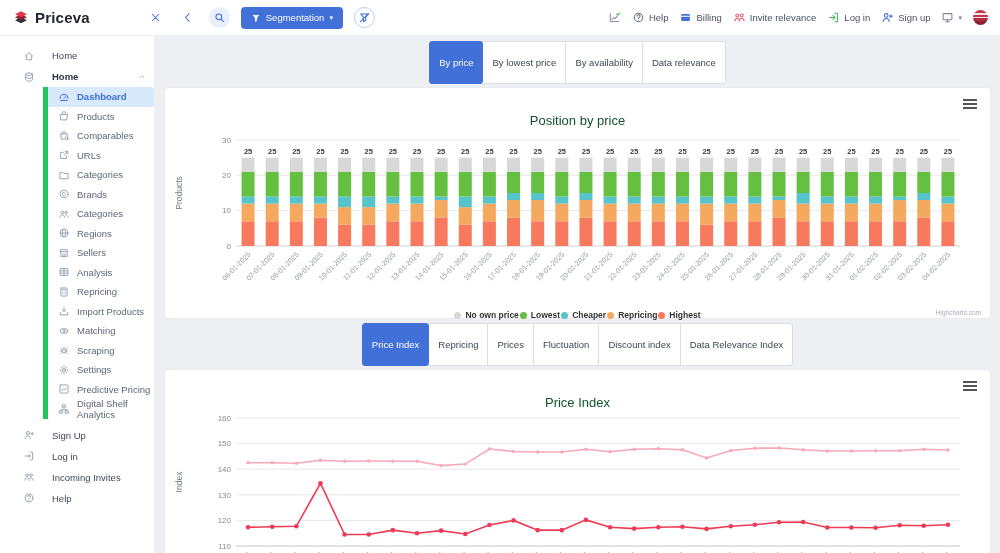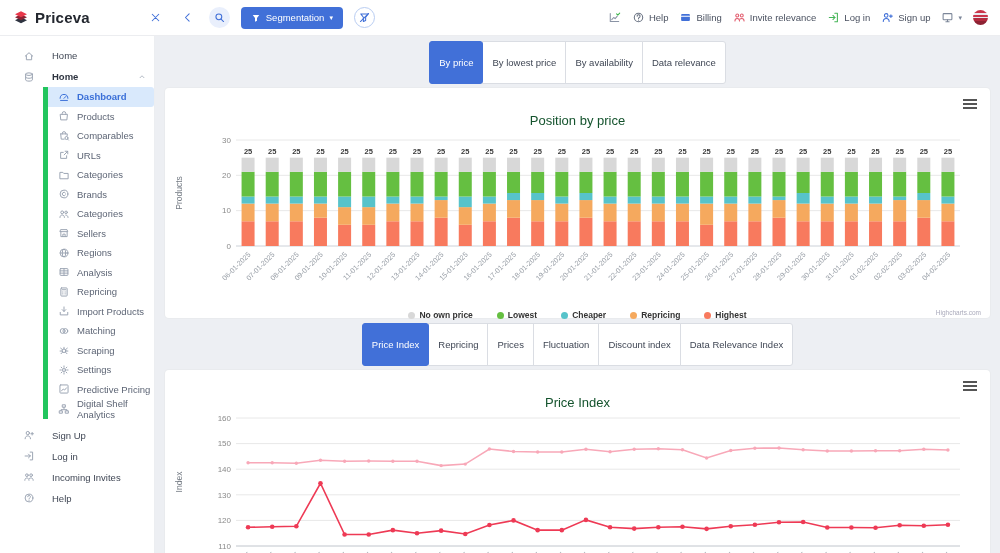--- a/index.html
+++ b/index.html
@@ -36,21 +36,21 @@
   .tab{background:#fff;border:1px solid #dadde3;color:#3f4654;font-size:9.5px;padding:15px 9px;cursor:pointer;margin-left:-1px;position:relative}
   .tab:first-child{margin-left:0;border-radius:3px 0 0 3px}
   .tab:last-child{border-radius:0 3px 3px 0}
   .tab.active{background:#4170d8;border-color:#4170d8;color:#fff;border-radius:3px;z-index:1}
   
   .card{background:#fff;border-radius:4px;margin:0 10px;position:relative;box-shadow:0 0 0 1px #e9ebee}
   .card-title{text-align:center;font-size:13px;color:#14532d;padding-top:25px}
   .burger{position:absolute;top:11px;right:13px;width:14px;cursor:pointer}
   .burger div{height:2px;background:#555;margin:0 0 2px}
   .credits{position:absolute;right:9px;bottom:2px;font-size:6.5px;color:#aab}
-  .legend{display:flex;justify-content:center;gap:24px;align-items:flex-end;font-size:8.5px;color:#333;font-weight:bold}
+  .legend{display:flex;justify-content:center;gap:1px;align-items:flex-end;font-size:8.5px;color:#333;font-weight:bold}
   .legend .itm{display:flex;align-items:center;cursor:pointer}
   .dot{width:7px;height:7px;border-radius:50%;display:inline-block;margin-right:4px}
   svg.plot{display:block;margin:0 auto}
   .grid{stroke:#e8e8e8;stroke-width:1}
   .axis{stroke:#ccd1d8;stroke-width:1}
   .ytick{fill:#8a8a8a;font-size:8px;text-anchor:end}
   .xtick{fill:#9aa0a8;font-size:7.2px;text-anchor:end}
   .vlabel{fill:#3a3a3a;font-size:7.5px;font-weight:bold;text-anchor:middle}
   .ytitle{fill:#737a83;font-size:8.5px;text-anchor:middle}
 </style>
@@ -244,33 +244,33 @@
           <svg class="ic" viewBox="0 0 16 16">
             <circle cx="5.6" cy="5.8" r="1.9"></circle>
             <path d="M2.6 12.6c0-2.1 1.4-3.3 3-3.3s3 1.2 3 3.3"></path>
             <circle cx="10.8" cy="5.8" r="1.7"></circle>
             <path d="M10.3 9.4c1.6.1 3.1 1.2 3.1 3.2"></path>
           </svg>
           <span>Categories</span>
         </div>
         <div class="child">
           <svg class="ic" viewBox="0 0 16 16">
+            <circle cx="8" cy="8" r="5.2"></circle>
+            <ellipse cx="8" cy="8" rx="2.3" ry="5.2"></ellipse>
+            <path d="M2.8 8h10.4"></path>
+          </svg>
+          <span>Regions</span>
+        </div>
+        <div class="child">
+          <svg class="ic" viewBox="0 0 16 16">
             <path d="M4 3.5h8l1 2.7H3z"></path>
             <path d="M3.8 6.2v6.6h8.4V6.2"></path>
             <path d="M6.5 12.8V9.5h3v3.3"></path>
           </svg>
           <span>Sellers</span>
-        </div>
-        <div class="child">
-          <svg class="ic" viewBox="0 0 16 16">
-            <circle cx="8" cy="8" r="5.2"></circle>
-            <ellipse cx="8" cy="8" rx="2.3" ry="5.2"></ellipse>
-            <path d="M2.8 8h10.4"></path>
-          </svg>
-          <span>Regions</span>
         </div>
         <div class="child">
           <svg class="ic" viewBox="0 0 16 16">
             <rect x="2.8" y="3.5" width="10.4" height="9" rx=".8"></rect>
             <path d="M2.8 6.5h10.4M2.8 9.5h10.4M8 3.5v9"></path>
           </svg>
           <span>Analysis</span>
         </div>
         <div class="child">
           <svg class="ic" viewBox="0 0 16 16">

